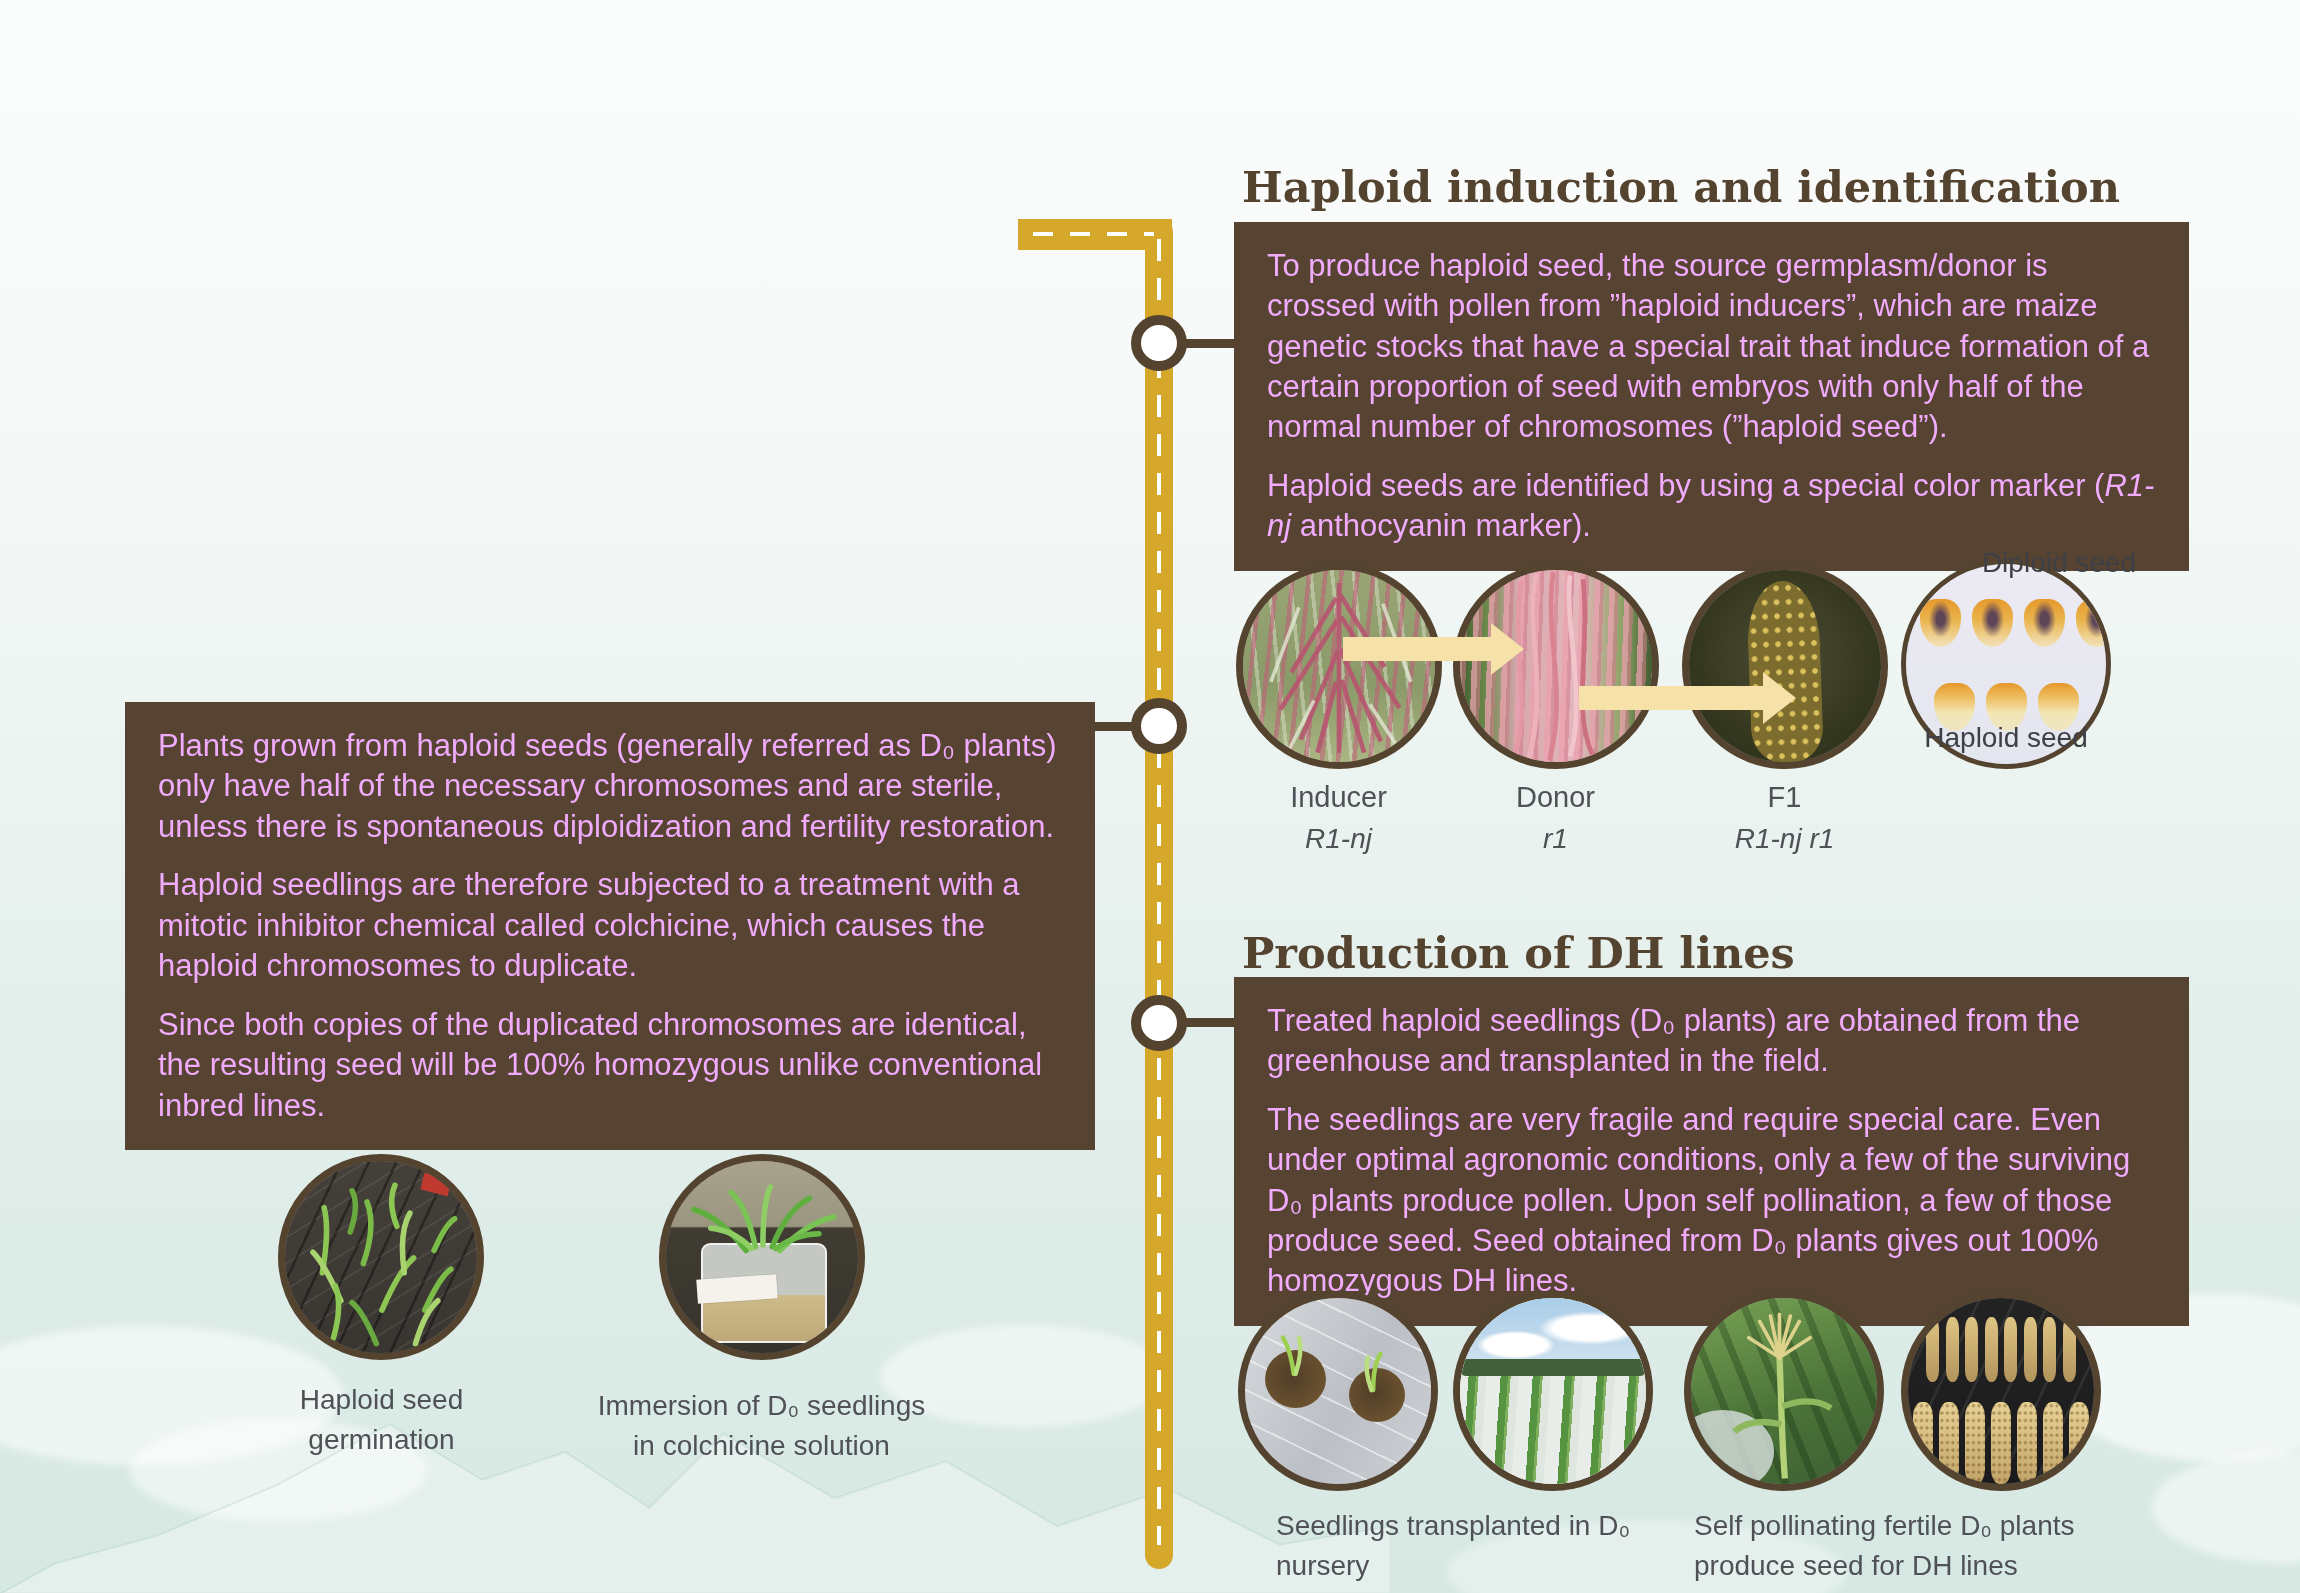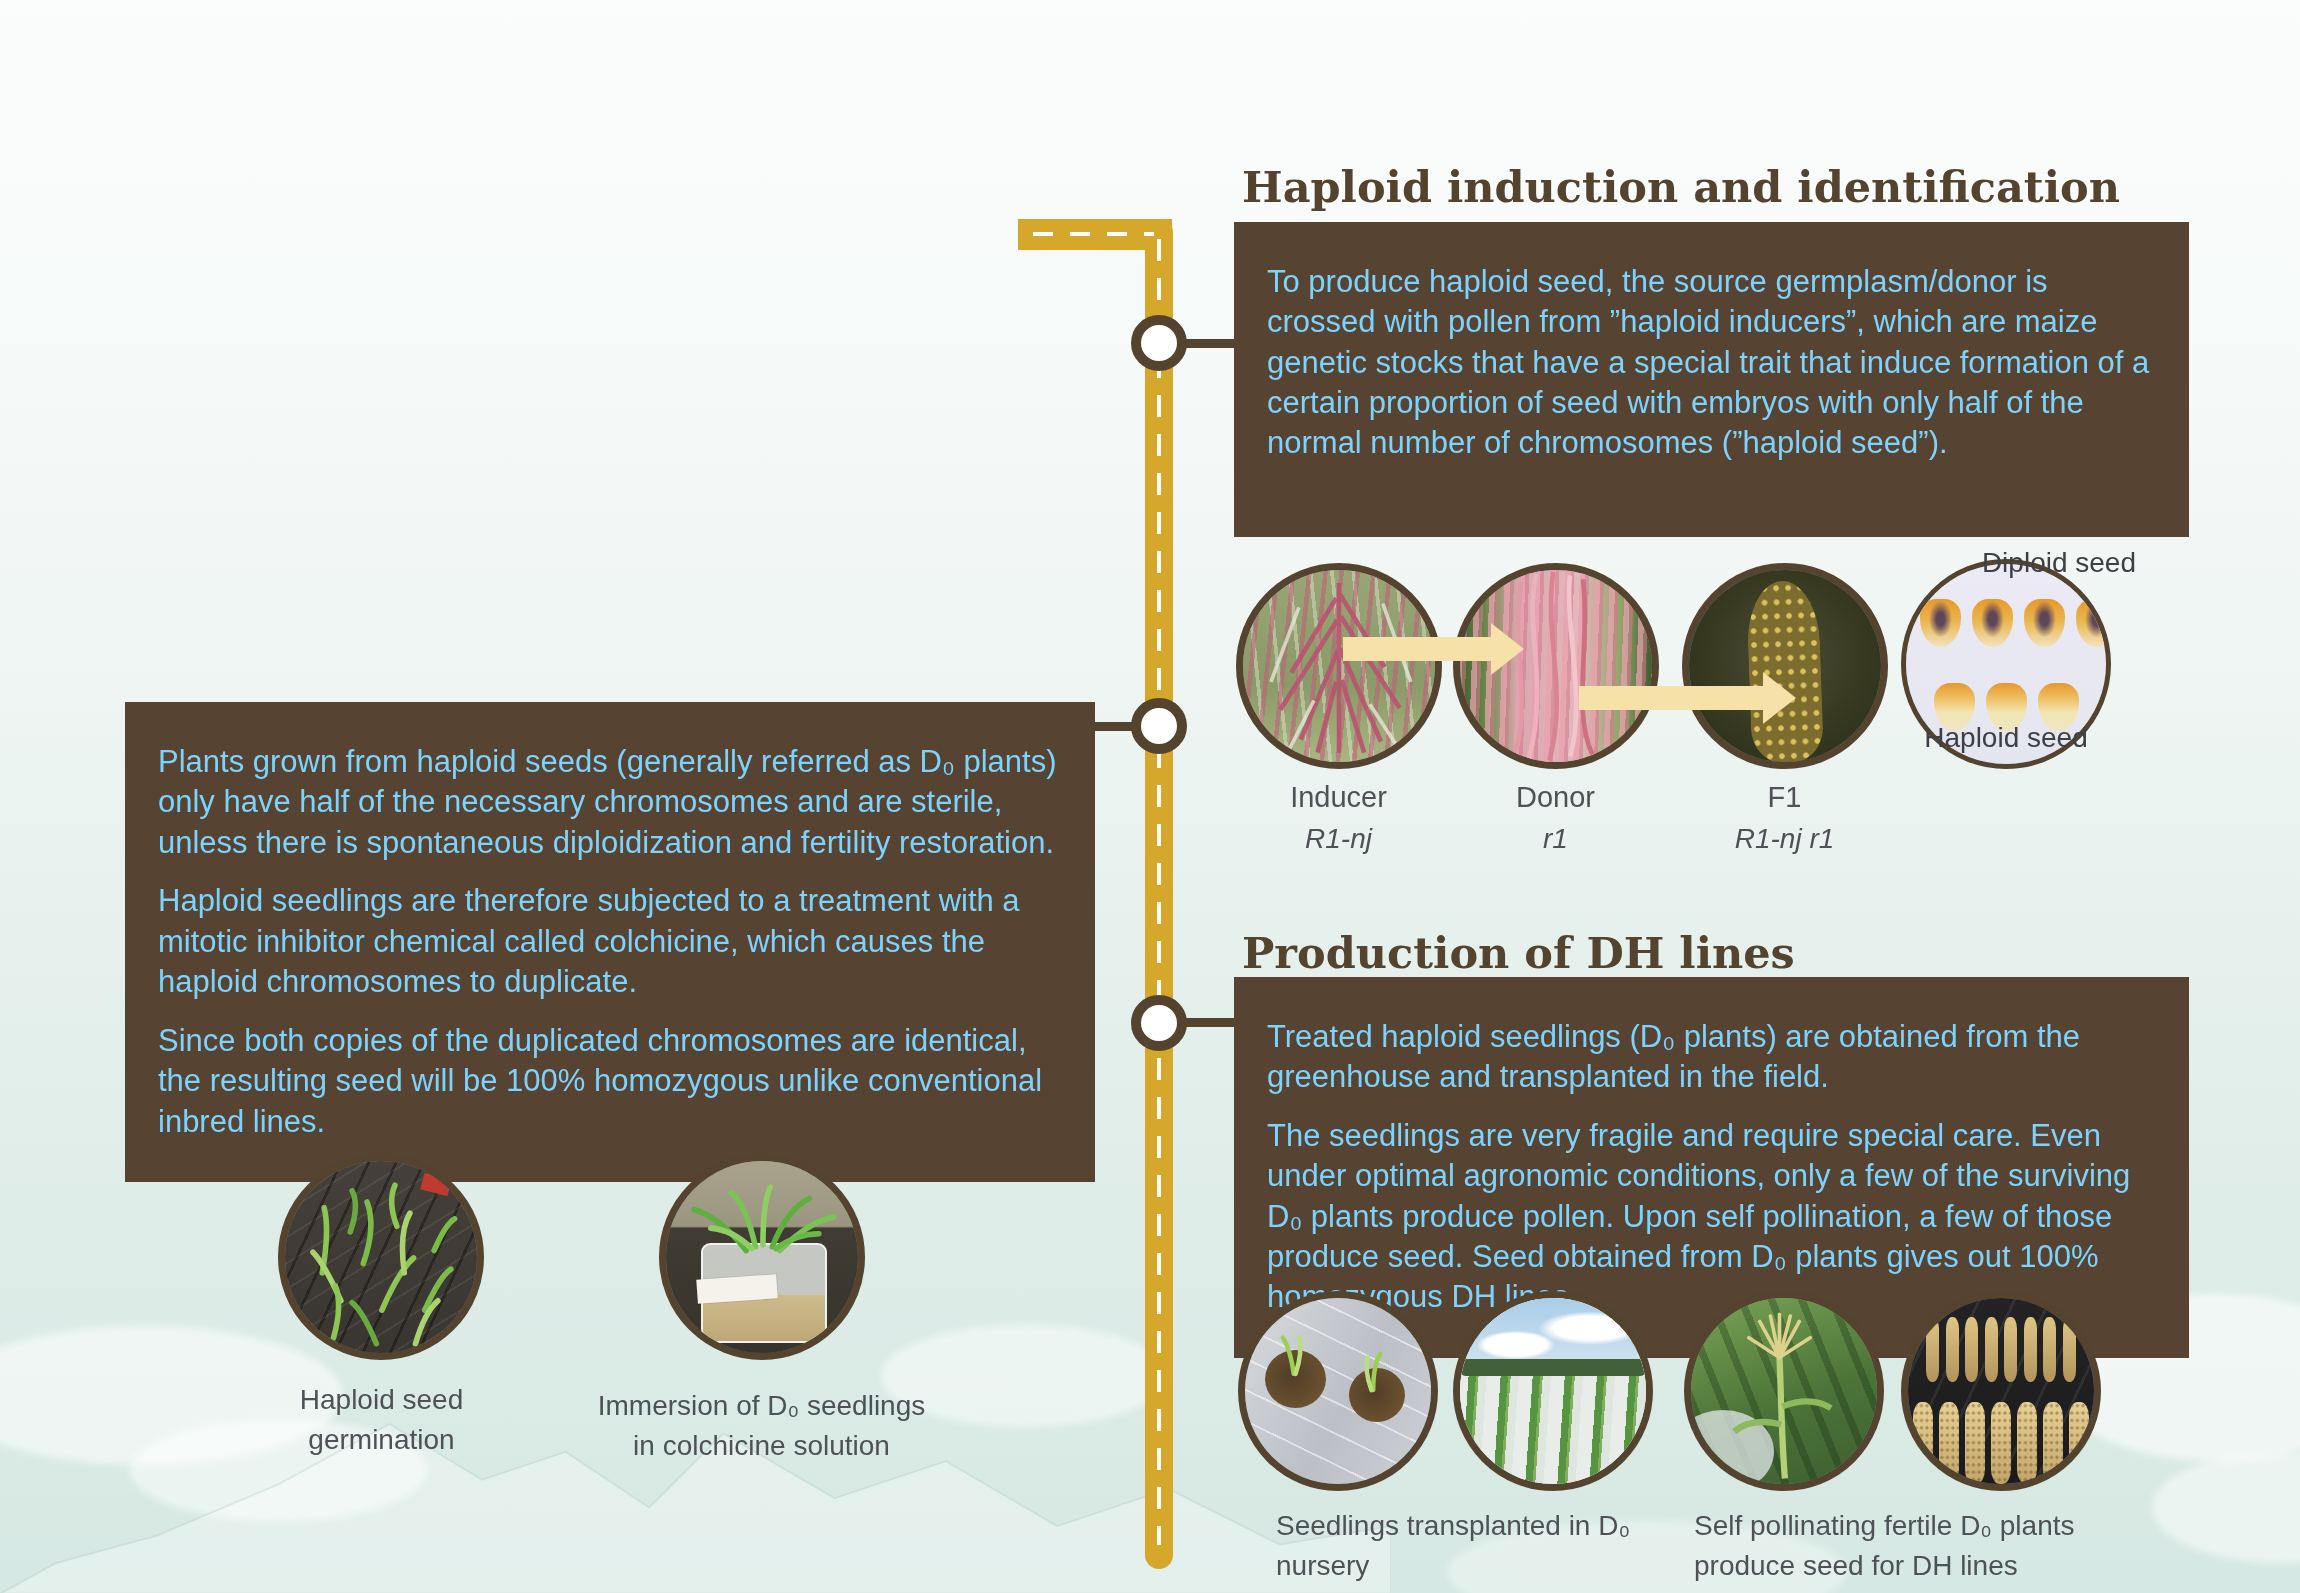--- a/index.html
+++ b/index.html
@@ -26,22 +26,22 @@
     background:repeating-linear-gradient(90deg,#ffffff 0 20.4px,transparent 20.4px 37px);}
   .tl-vdash{left:1157px;top:239px;width:3.7px;height:1306px;
     background:repeating-linear-gradient(180deg,#ffffff 0 22px,transparent 22px 39px);}
   .node{width:56px;height:56px;box-sizing:border-box;border:10.2px solid #54432F;
     background:#ffffff;border-radius:50%;z-index:6;}
   .node-link{height:9.3px;background:#54432F;z-index:5;}
 
   
   .section-heading{font-family:"DejaVu Serif",serif;font-weight:bold;color:#54432F;
     font-size:43px;white-space:nowrap;margin-top:15px;}
-  .text-box{box-sizing:border-box;background:#564331;color:#7dd3fc;
-    font-size:31px;line-height:1.30;padding:40px 33px;}
+  .text-box{box-sizing:border-box;background:#564331;color:#f0abfc;
+    font-size:31px;line-height:1.30;padding:24px 33px;}
   .text-box p{margin:0;}
   .text-box p + p{margin-top:18.6px;}
   .geno-inline{font-style:italic;}
 
   
   .photo{position:absolute;box-sizing:border-box;border-radius:50%;
     border:7.4px solid #54432F;overflow:hidden;background:#888;}
   .photo > .fill{position:absolute;inset:0;}
 
   
@@ -149,20 +149,21 @@
   <div class="abs node-link" style="left:1093px;top:722px;width:54px;"></div>
   <div class="abs node-link" style="left:1172px;top:1018px;width:63px;"></div>
   <div class="abs node" style="left:1131px;top:315px;"></div>
   <div class="abs node" style="left:1131px;top:698px;"></div>
   <div class="abs node" style="left:1131px;top:995px;"></div>
 
 
   <div class="abs section-heading" style="left:1242px;top:147px;">Haploid induction and identification</div>
   <div class="abs text-box" style="left:1234px;top:222px;width:955px;min-height:315px;">
     <p>To produce haploid seed, the source germplasm/donor is crossed with pollen from ”haploid inducers”, which are maize genetic stocks that have a special trait that induce formation of a certain proportion of seed with embryos with only half of the normal number of chromosomes (”haploid seed”).</p>
+    <p><span>Haploid seeds are identified by using a special color marker (</span><span class="geno-inline">R1-nj</span><span> anthocyanin marker).</span></p>
   </div>
 
   <div class="photo" style="left:1236px;top:563px;width:206px;height:206px;">
     <div class="fill ph-inducer"></div>
     <svg class="overlay" viewBox="0 0 206 206">
       <g stroke="#b7556f" stroke-width="5" fill="none" opacity=".9">
         <path d="M103 14 L103 196"></path>
           <path d="M100 30 L52 110"></path>
           <path d="M104 26 L152 104"></path>
         <path d="M101 54 L40 150"></path>

